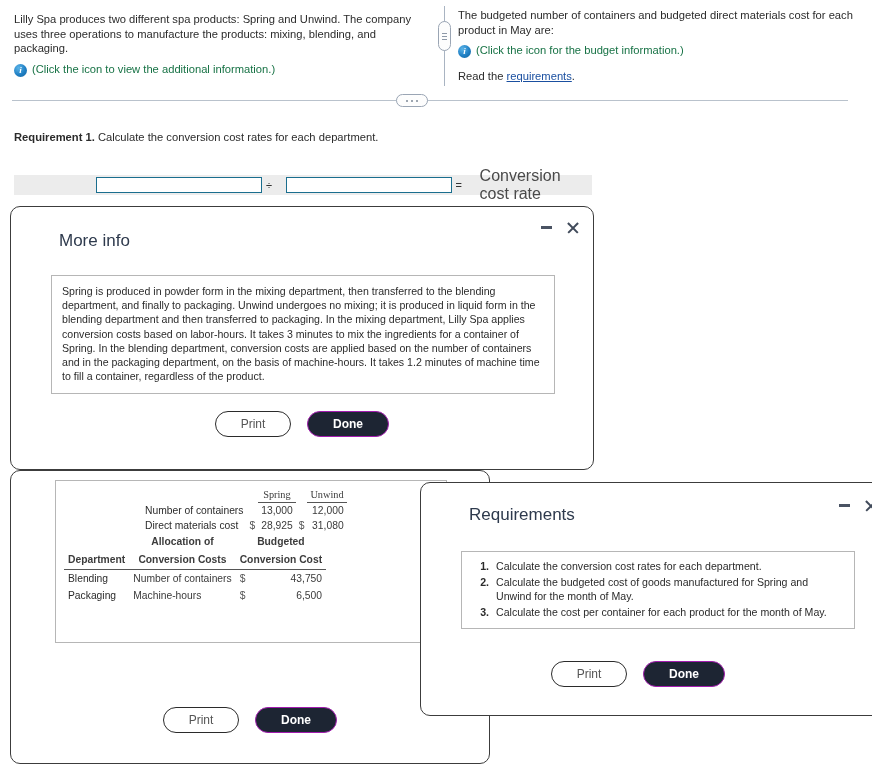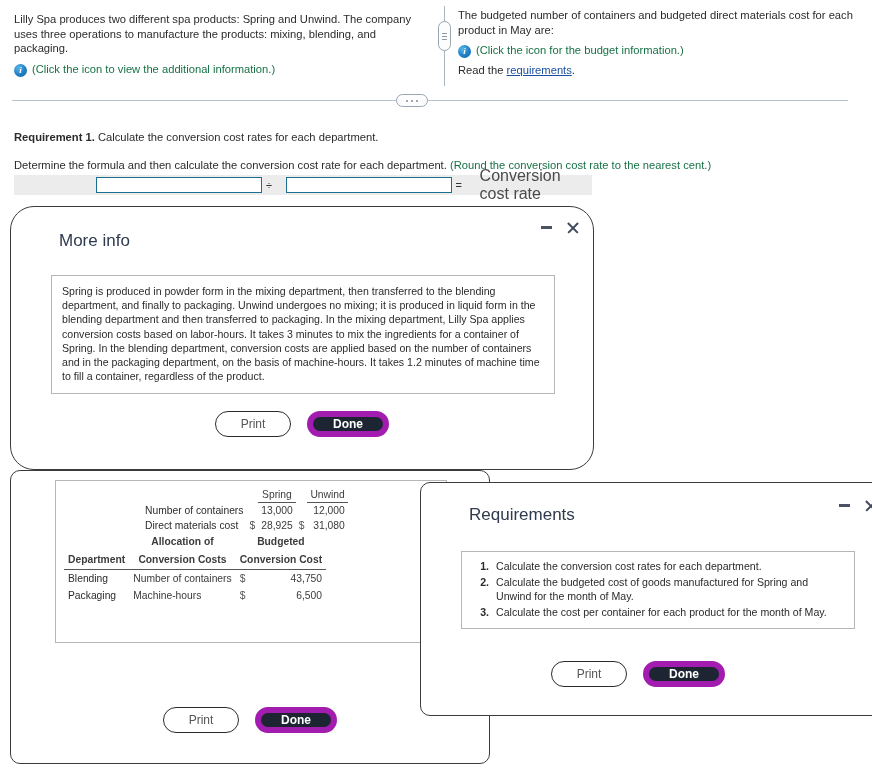--- a/index.html
+++ b/index.html
@@ -27,21 +27,21 @@
   .info-line { margin-top: 7px; display: flex; align-items: flex-start; gap: 5px; }
   .info-icon {
     width: 13px; height: 13px; border-radius: 50%;
     background: radial-gradient(circle at 35% 30%, #5bb4e8 0%, #1f7fc4 55%, #15639b 100%);
     color: #fff; font-size: 9px; font-weight: bold; font-style: italic;
     line-height: 13px; text-align: center; flex: none;
     font-family: "Liberation Serif", serif;
     margin-top: 1px;
   }
   .info-txt { color: #177245; font-size: 11.2px; }
-  .read-line { margin-top: 6px; font-size: 11.2px; color: #2b2b2b; }
+  .read-line { margin-top: 12px; font-size: 11.2px; color: #2b2b2b; }
   .req-link { color: #1a4fa0; text-decoration: underline; cursor: pointer; }
 
   
   .vsplit {
     position: absolute; left: 444px; top: 6px; width: 1px; height: 80px;
     background: #a9b4c2;
   }
   .vsplit-handle {
     position: absolute; left: 438px; top: 21px; width: 13px; height: 30px;
     border: 1px solid #9aa5b4; border-radius: 7px; background: #fdfdfd;
@@ -105,48 +105,48 @@
 
   .dlg-actions { display: flex; justify-content: center; align-items: center; gap: 16px; }
   .btn-print {
     min-width: 76px; height: 26px; border-radius: 14px; background: #fff;
     border: 1px solid #2b2b2b; color: #555; font-size: 12px;
     display: flex; align-items: center; justify-content: center; cursor: pointer;
     font-family: "Liberation Sans", sans-serif;
   }
   .btn-done {
     min-width: 82px; height: 26px; border-radius: 14px; background: #1d2533;
-    border: 6px solid #a21caf; color: #fff; font-size: 12px; font-weight: bold;
+    border: 1px solid #a21caf; color: #fff; font-size: 12px; font-weight: bold;
     display: flex; align-items: center; justify-content: center; cursor: pointer;
     font-family: "Liberation Sans", sans-serif;
   }
 
   
-  #more-info-dialog { left: 10px; top: 206px; width: 584px; height: 264px; border-radius: 24px; }
+  #more-info-dialog { left: 10px; top: 206px; width: 584px; height: 264px; }
   #more-info-dialog .dlg-title { position: absolute; left: 48px; top: 24px; }
   #more-info-dialog .win-btns { right: 14px; top: 14px; }
   #more-info-dialog .content-box {
     position: absolute; left: 40px; top: 68px; width: 504px; padding: 8px 10px 10px 10px;
   }
   #more-info-dialog .dlg-actions { position: absolute; left: 0; right: 0; top: 204px; }
 
   
   #budget-dialog { left: 10px; top: 470px; width: 480px; height: 294px; }
   #budget-dialog .content-box {
     position: absolute; left: 44px; top: 9px; width: 392px; height: 163px; padding: 6px 8px;
   }
   #budget-dialog .dlg-actions { position: absolute; left: 0; right: 0; top: 236px; }
 
   table.t { border-collapse: collapse; font-size: 10.3px; color: #3a3a3a; }
   table.t td, table.t th { padding: 2px 3px; font-weight: normal; }
   .hdr-col { text-align: center; font-weight: bold; color: #3c3c3c; }
   .rowlbl { font-weight: bold; color: #2b2b2b; text-align: left; }
   .num { text-align: right; }
   .cur { text-align: left; width: 10px; color: #555; }
-  .underline-cells td { border-bottom: 1px solid #555; }
+  .underline-cells td { border-bottom: 1px solid #555; font-family: Liberation Serif, serif; }
   .mid-text { font-size: 10.3px; color: #2b2b2b; margin: 9px 0 4px 0; }
 
   table.t2 { border-collapse: collapse; font-size: 10.3px; color: #3a3a3a; }
   table.t2 td, table.t2 th { padding: 3px 4px; font-weight: normal; }
   table.t2 thead td { text-align: center; font-weight: bold; color: #3c3c3c; line-height: 12px; }
   table.t2 thead tr.brd td { border-bottom: 1px solid #555; }
   .dept { font-weight: bold; color: #2b2b2b; text-align: left; }
 
   
   #requirements-dialog { left: 420px; top: 482px; width: 468px; height: 234px; }
@@ -191,21 +191,20 @@
 
   <div class="hsplit"></div>
   <div class="hsplit-handle">
       <i></i>
       <i></i>
       <i></i>
     </div>
 
   <div class="req1">
     <div class="req1-title"><b>Requirement 1.</b><span> Calculate the conversion cost rates for each department.</span></div>
-    <div class="req1-sub"><span>Determine the formula and then calculate the conversion cost rate for each department. </span><span class="green">(Round the conversion cost rate to the nearest cent.)</span></div>
   </div>
 
   <div class="formula-row">
     <input class="f-input" value="" style="">
     <span class="f-op">÷</span>
     <input class="f-input2" value="" style="">
     <span class="f-op">=</span>
     <span class="f-label">Conversion cost rate</span>
   </div>
 

